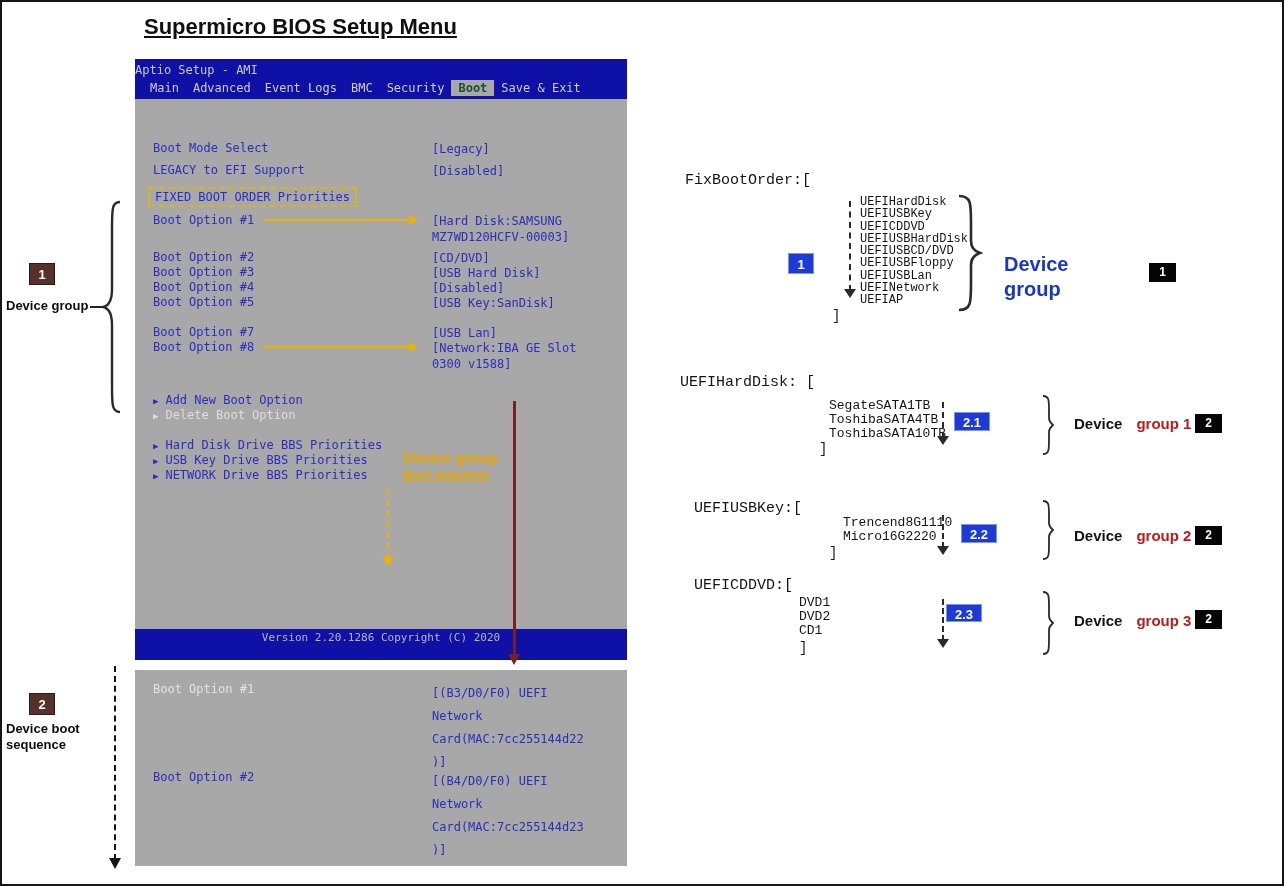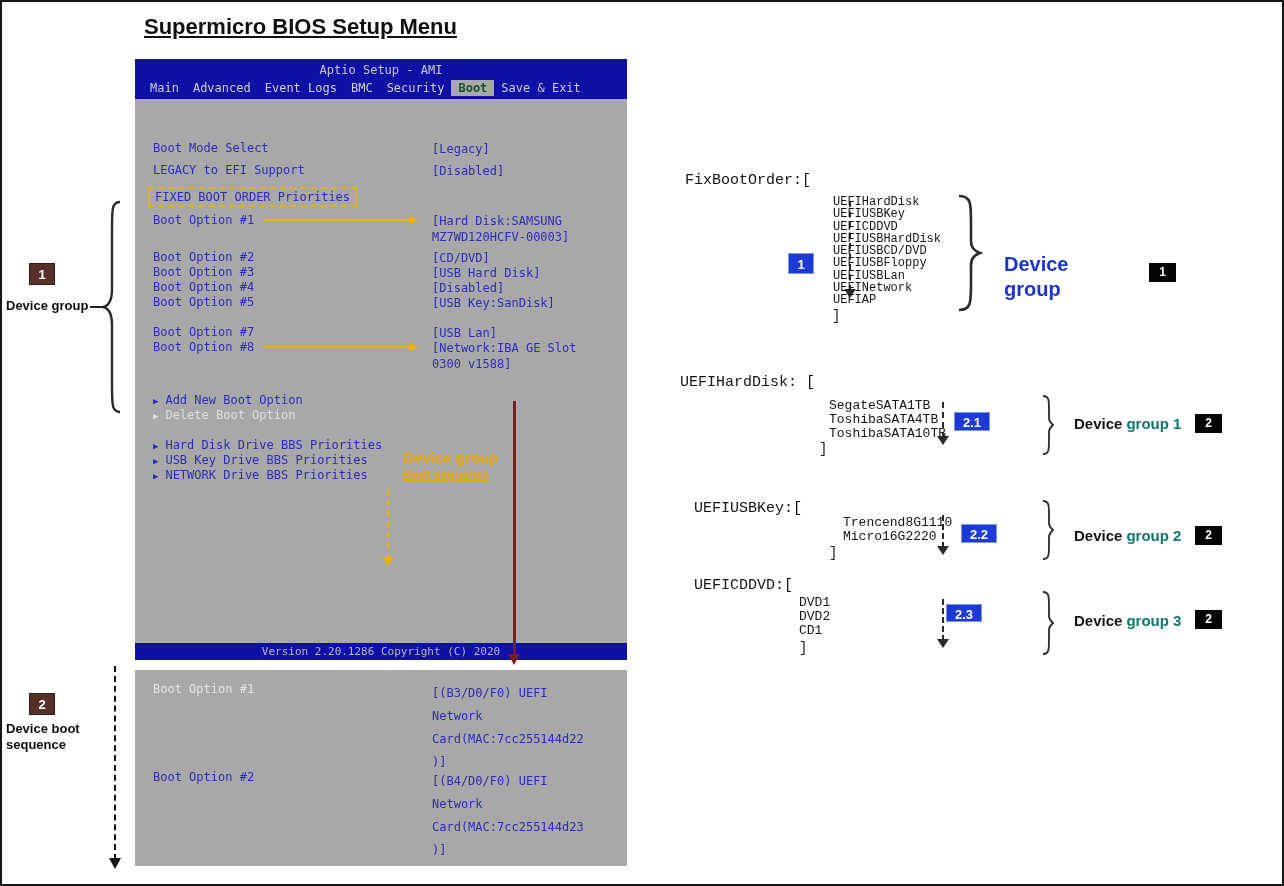--- a/index.html
+++ b/index.html
@@ -7,35 +7,35 @@
   .stage{position:relative;width:1284px;height:886px;background:#fff;border:2px solid #161616;
          font-family:"Liberation Sans",sans-serif;overflow:hidden}
   .title{position:absolute;left:142px;top:12px;font-size:22px;font-weight:bold;
          text-decoration:underline;color:#101010}
 
   
   .bios{position:absolute;background:#a8a8a8;font-family:"DejaVu Sans Mono",monospace;color:#2c2cbe}
   .bios1{left:133px;top:57px;width:492px;height:601px}
   .bios2{left:133px;top:668px;width:492px;height:196px}
   .bhdr{position:absolute;left:0;top:0;right:0;height:40px;background:#0f10a6;color:#c8c8c8;font-size:12px}
-  .bhdr .htitle{position:absolute;left:0;right:0;top:4px;text-align:center}
+  .bhdr .htitle{position:absolute;left:0;right:0;top:4px;text-align:left}
   .tabs{position:absolute;left:8px;top:21px;display:flex}
   .tab{padding:1px 7px;color:#cfcfcf;white-space:nowrap;font-size:12px}
   .tab.active{background:#a8a8a8;color:#14532d;font-weight:bold}
   .brow{position:absolute;left:18px;right:6px;font-size:12px;line-height:15px}
   .bval{position:absolute;left:279px;top:0}
   .bval span{display:block;line-height:16px}
   .fixedbox{position:absolute;left:13px;top:128px;border:2px dashed #ddb414;padding:1px 5px;font-size:12px}
   .marker{font-size:9px;margin-right:7px}
   .whitetext{color:#dedede}
   .ynote1{position:absolute;left:268px;top:390px;color:#e8a800;font-family:"Liberation Sans",sans-serif;
           font-weight:bold;font-size:15px}
   .ynote2{position:absolute;left:268px;top:409px;color:#e8a800;font-family:"Liberation Sans",sans-serif;
           font-weight:bold;font-size:12px;text-decoration:underline}
-  .bfoot{position:absolute;left:0;right:0;bottom:0;height:17px;background:#0f10a6;color:#b8b8b8;
+  .bfoot{position:absolute;left:0;right:0;bottom:0;height:31px;background:#0f10a6;color:#b8b8b8;
          font-size:11px;text-align:center;line-height:17px;white-space:nowrap;overflow:hidden}
   .srow{position:absolute;left:18px;right:6px;font-size:12px;line-height:15px}
   .srow .bval span{line-height:23px}
   .white{color:#e3e3e3}
 
   
   .harrow{position:absolute;border-top:2px solid #e8b400}
   .ah-right{position:absolute;width:0;height:0;border-top:5px solid transparent;border-bottom:5px solid transparent}
   .ah-right.y{border-left:9px solid #e8b400;right:-9px;top:-6px}
   .dv{position:absolute}
@@ -65,21 +65,21 @@
   .rlist.g span{font-size:13px;line-height:14px}
   .rclose{position:absolute;font-size:14px}
   .bluebadge{position:absolute;background:#1d3bd4;border:1px solid #7d95e8;color:#fff;
              font-family:"Liberation Sans",sans-serif;font-weight:bold;font-size:13px;text-align:center}
   .blackbadge{position:absolute;background:#050505;color:#fff;font-family:"Liberation Sans",sans-serif;
               font-weight:bold;font-size:12px;text-align:center;line-height:19px;width:27px;height:19px}
   .biglabel{position:absolute;color:#1a35cc;font-family:"Liberation Sans",sans-serif;font-weight:bold;
             font-size:20px;line-height:25px}
   .biglabel span{display:block}
   .glabel{position:absolute;font-family:"Liberation Sans",sans-serif;font-weight:bold;font-size:15px;white-space:nowrap}
-  .glabel .blue{color:#0f766e;margin-left:4px}
+  .glabel .blue{color:#b91c1c;margin-left:14px}
 </style>
 </head>
 <body>
 
 <div class="stage">
 
   <div class="title">Supermicro BIOS Setup Menu</div>
 
   <div class="bios bios1">
     <div class="bhdr">
@@ -226,21 +226,21 @@
     <span style="display:block">sequence</span>
   </div>
   <div class="dv k" style="left:112px;top:664px;height:194px"></div>
   <i class="ah-down k" style="left:107px;top:856px"></i>
 
   <div class="rd">
 
     <div class="rh" style="left:683px;top:170px">FixBootOrder:[</div>
     <div class="dv g" style="left:847px;top:199px;height:90px"></div>
     <i class="ah-down g" style="left:842px;top:287px"></i>
-    <div class="rlist fix" style="left:831px;top:194px">
+    <div class="rlist fix" style="left:858px;top:194px">
       <span>UEFIHardDisk</span>
       <span>UEFIUSBKey</span>
       <span>UEFICDDVD</span>
       <span>UEFIUSBHardDisk</span>
       <span>UEFIUSBCD/DVD</span>
       <span>UEFIUSBFloppy</span>
       <span>UEFIUSBLan</span>
       <span>UEFINetwork</span>
       <span>UEFIAP</span>
     </div>

